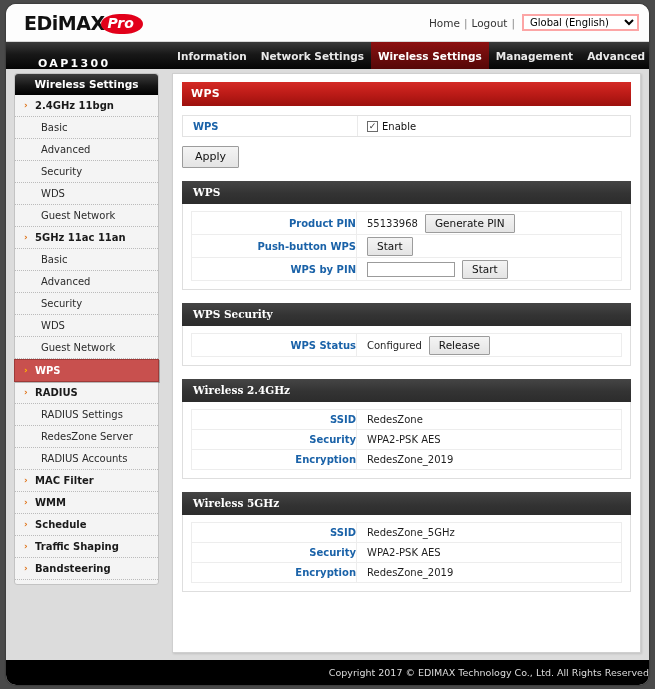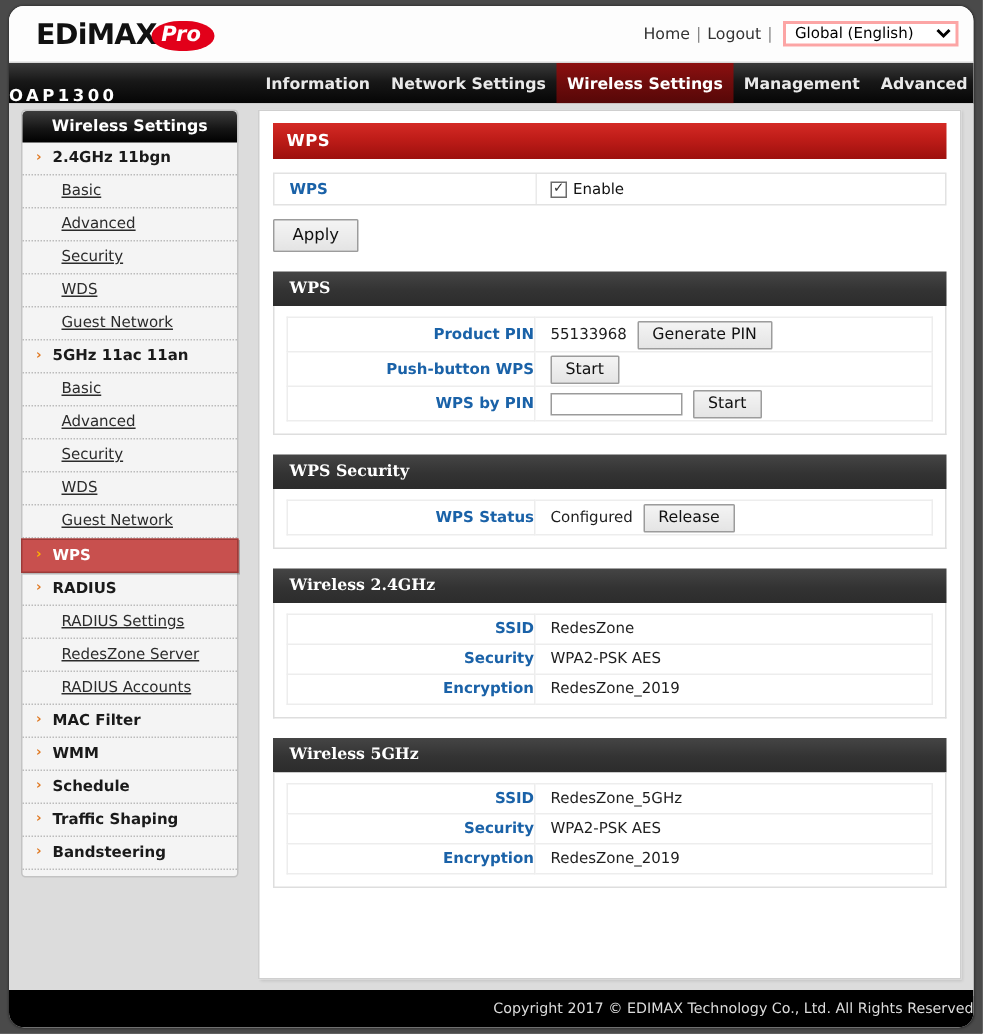--- a/index.html
+++ b/index.html
@@ -89,20 +89,21 @@
     background: linear-gradient(to bottom,#3a3a3a 0%,#181818 45%,#050505 100%);
     display: flex;
     align-items: stretch;
   }
   #model {
     color: #fff;
     font-size: 11px;
     font-weight: bold;
     letter-spacing: 2.3px;
     display: flex; align-items: center;
+    padding-left: 32px;
     min-width: 164px;
     margin-top: 16px;
   }
   #navitems { display: flex; align-items: stretch; }
   .navitem {
     color: #e9e9e9;
     font-size: 10.5px;
     font-weight: bold;
     display: flex; align-items: center;
     padding: 0 7px;
@@ -153,21 +154,20 @@
     padding: 5px 4px 5px 20px;
     border-bottom: 1px dotted #bbb;
     cursor: pointer;
     font-weight: bold;
     white-space: nowrap;
   }
   .sb-item.sub {
     padding-left: 26px;
     font-weight: normal;
     color: #2b2b2b;
-    text-decoration: underline;
   }
   .sb-item .arrow {
     position: absolute;
     left: 9px; top: 5px;
     color: #e07820;
     font-size: 9px;
     font-weight: bold;
   }
   .sb-item.active {
     background: #c8504e;

